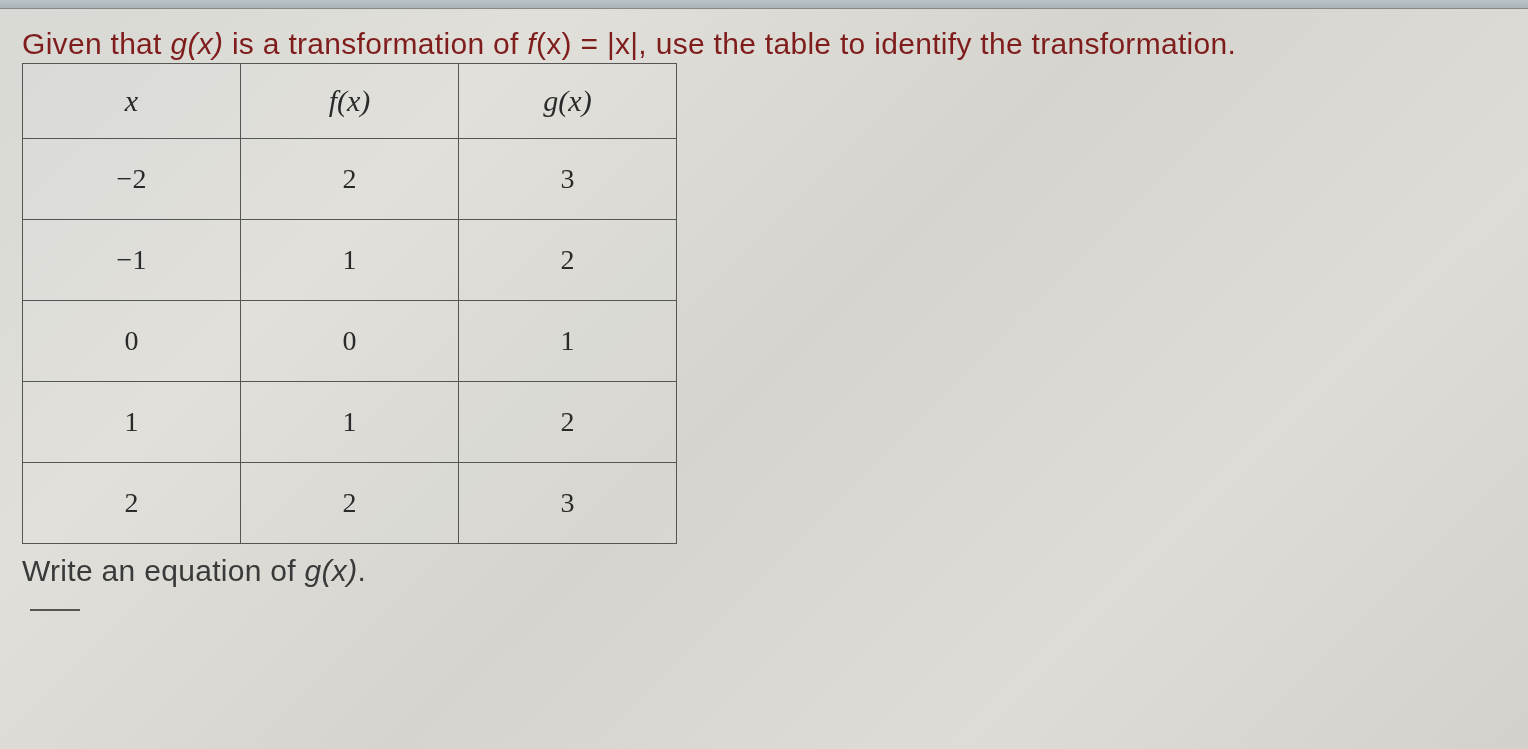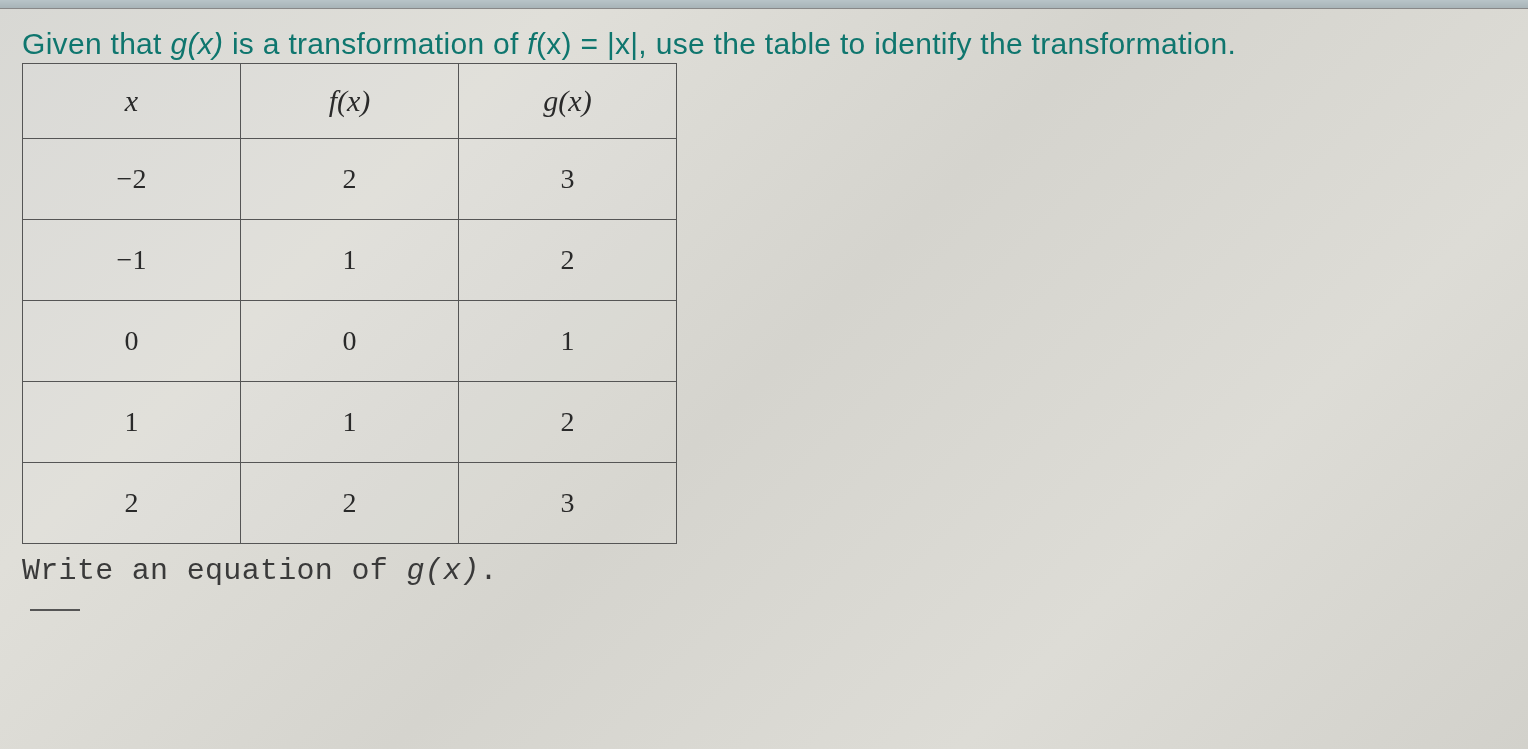--- a/index.html
+++ b/index.html
@@ -15,21 +15,21 @@
     .top-bar {
       height: 8px;
       background: linear-gradient(to bottom, #b8c4c8 0%, #a8b4b8 100%);
       border-bottom: 1px solid #888;
     }
     .content {
       padding: 18px 22px;
     }
     .question-text {
       font-size: 30px;
-      color: #0f766e;
+      color: #7f1d1d;
       letter-spacing: 0.3px;
     }
     .italic {
       font-style: italic;
     }
     table.data-table {
       border-collapse: collapse;
       background: transparent;
       margin-top: 2px;
     }
@@ -52,21 +52,20 @@
       height: 72px;
     }
     table.data-table td {
       font-family: 'Times New Roman', Times, serif;
     }
     .below-text {
       font-size: 30px;
       color: #3a3a3a;
       margin-top: 10px;
       letter-spacing: 0.3px;
-      font-family: Liberation Mono, monospace;
     }
     .answer-line {
       margin-top: 20px;
       margin-left: 8px;
       width: 50px;
       border-bottom: 2px solid #555;
       height: 1px;
     }
   </style>
 </head>

